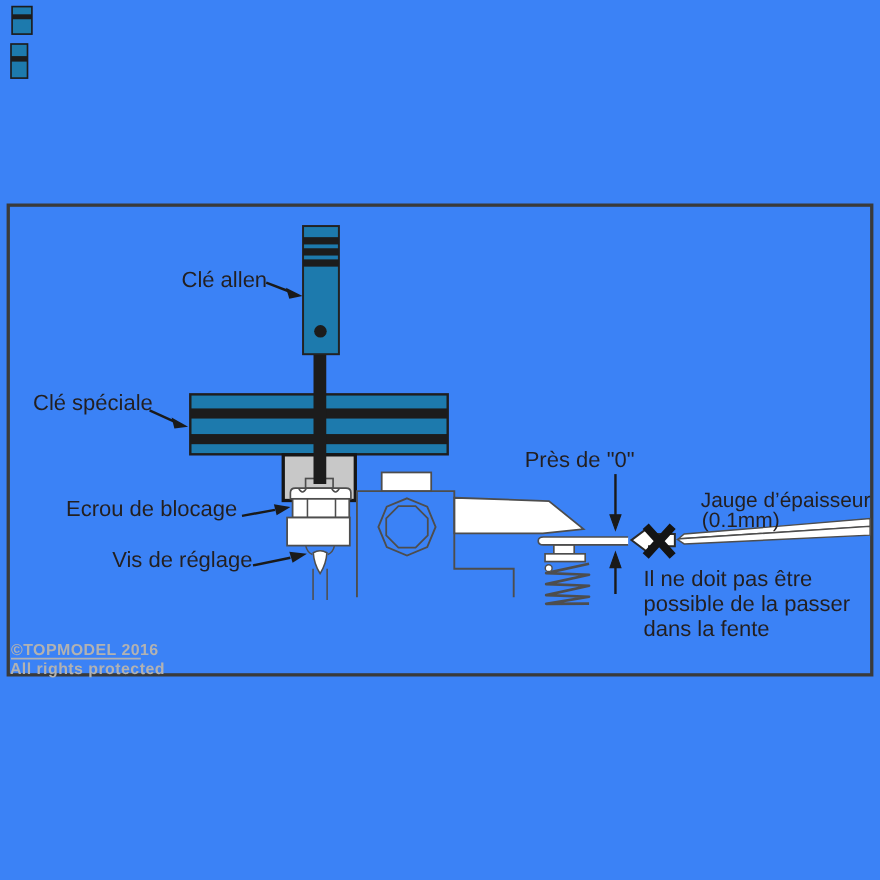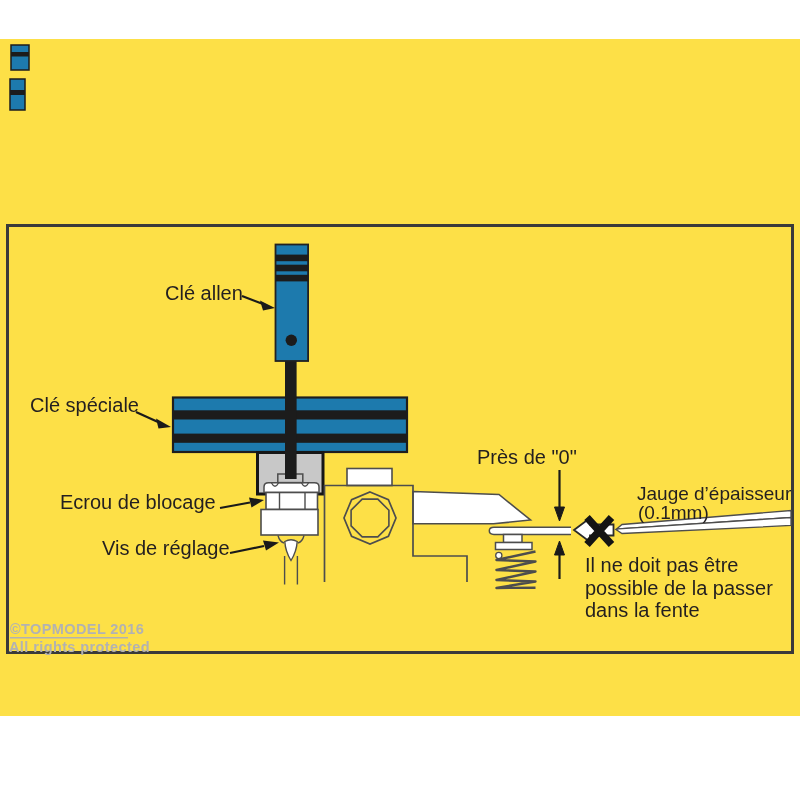--- a/index.html
+++ b/index.html
@@ -1,17 +1,17 @@
 <!DOCTYPE html>
 <html><head>
 <meta charset="utf-8">
 <style>
   html,body{margin:0;padding:0;background:#ffffff;}
-  .page{position:relative;width:800px;height:677px;background:#fde047;overflow:hidden;
-        font-family:"Liberation Sans", sans-serif;margin-top:39px;}
+  .page{position:relative;width:800px;height:800px;background:#3b82f6;overflow:hidden;
+        font-family:"Liberation Sans", sans-serif;}
   svg{position:absolute;left:0;top:0;}
   text{font-family:"Liberation Sans", sans-serif;fill:#231f20;}
   .lbl{font-size:20px;}
   .lbl-sm{font-size:19px;}
   .wm{font-size:14.5px;font-weight:bold;fill:#b2b2b2;letter-spacing:0.4px;}
 </style>
 </head>
 <body>
 
 <div class="page">

